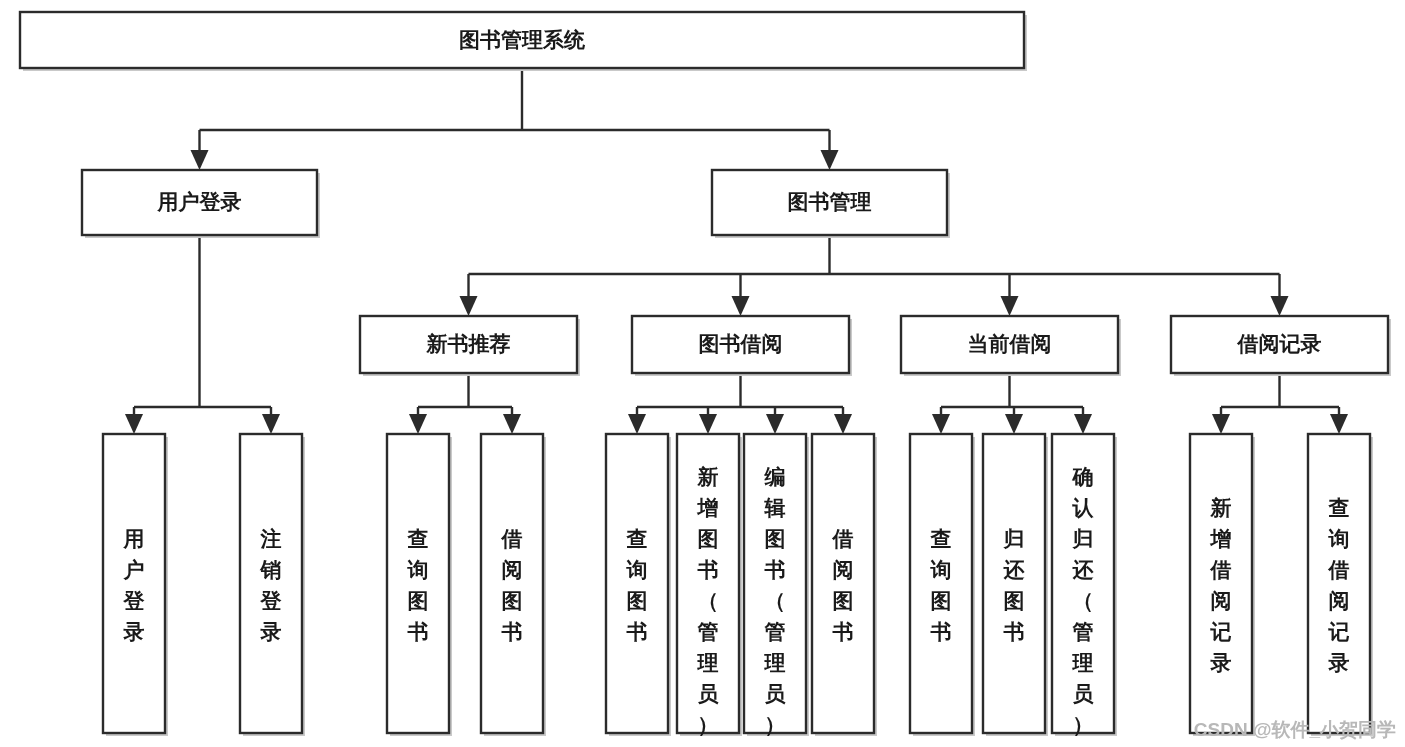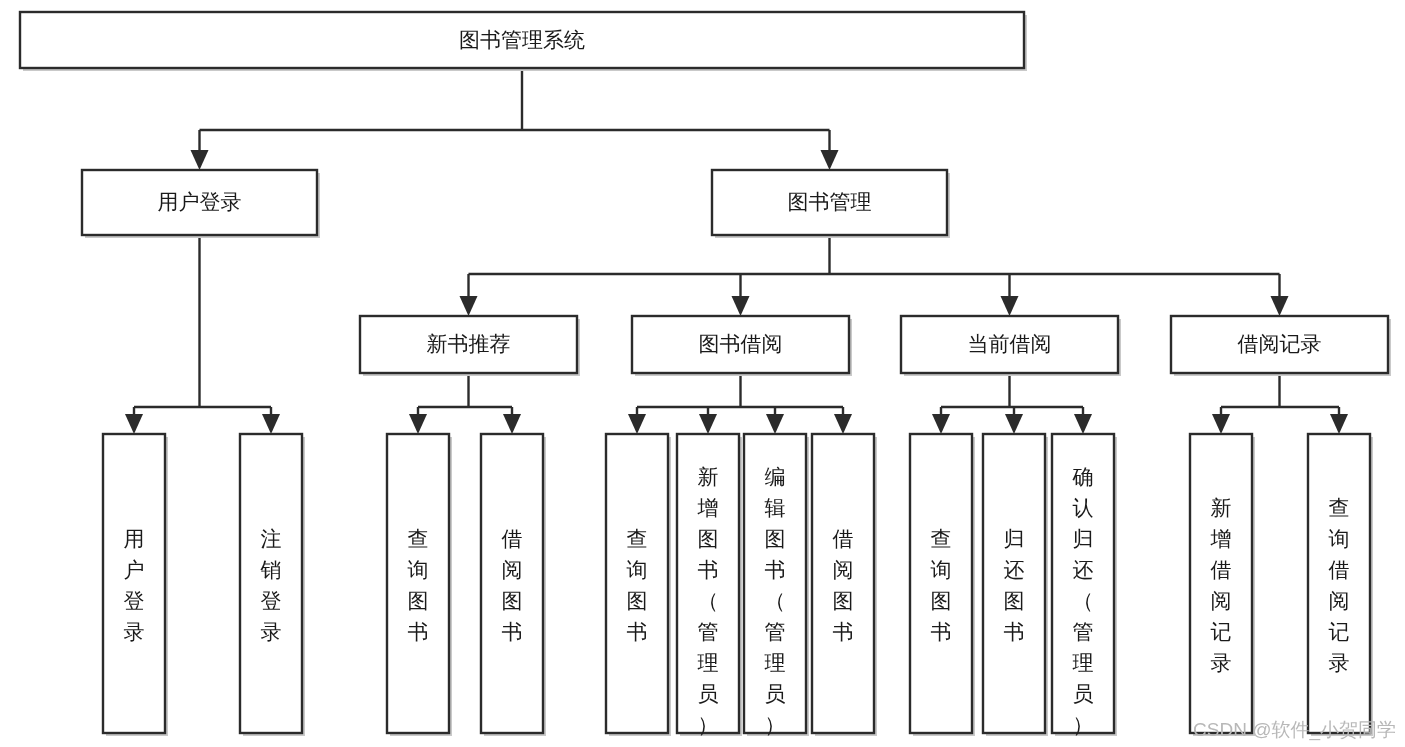--- a/index.html
+++ b/index.html
@@ -13,20 +13,21 @@
     font-family: "Liberation Sans", "DejaVu Sans", sans-serif;
     position: relative;
     overflow: hidden;
   }
   #diagram-root {
     position: absolute;
     left: 0;
     top: 0;
     width: 1405px;
     height: 665px;
+    font-weight: bold;
   }
   .node-box {
     fill: #ffffff;
     stroke: #2b2b2b;
     stroke-width: 2.4;
   }
   .node-shadow {
     fill: #c9c9c9;
   }
   .connector {

